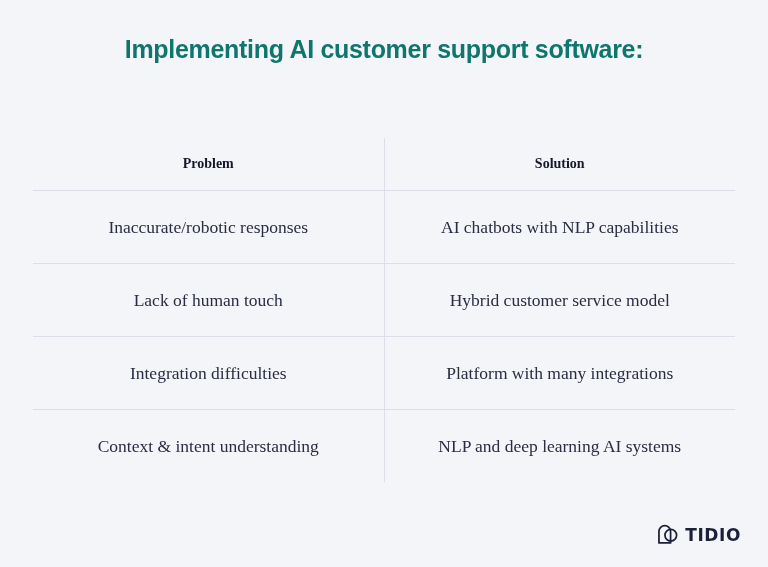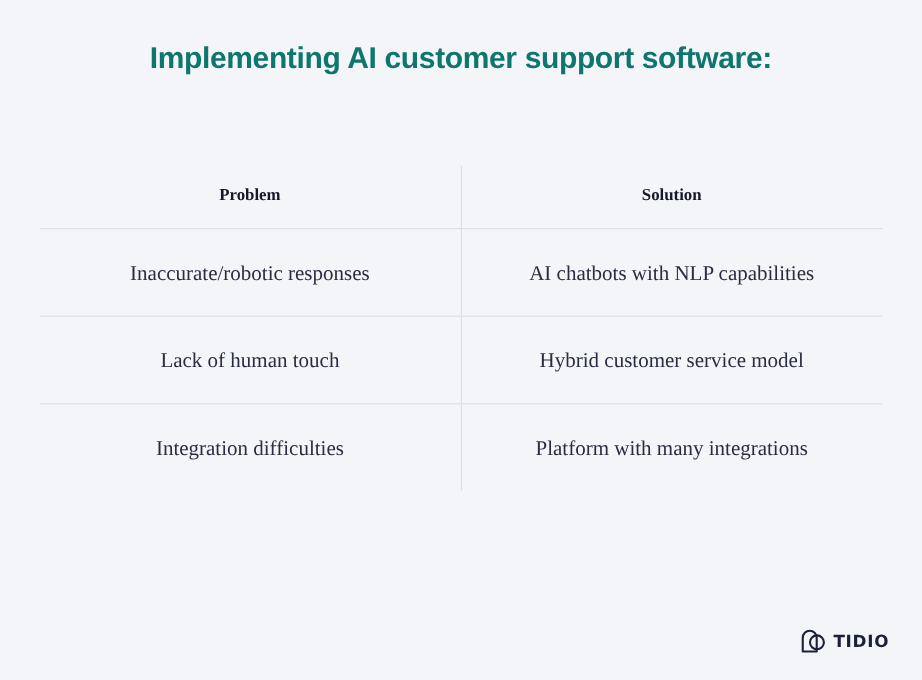--- a/index.html
+++ b/index.html
@@ -93,21 +93,21 @@
     gap: 5px;
   }
   .logo-mark {
     display: block;
     width: 24px;
     height: 24px;
   }
   .logo-word {
     font-family: "DejaVu Sans", sans-serif;
     font-weight: bold;
-    font-size: 14px;
+    font-size: 17px;
     letter-spacing: 0.6px;
     color: #1c2039;
     line-height: 1;
   }
 </style>
 </head>
 <body>
 
 <div class="infographic">
 
@@ -133,20 +133,24 @@
           <td class="col-sep">AI chatbots with NLP capabilities</td>
         </tr>
         <tr>
           <td>Lack of human touch</td>
           <td class="col-sep">Hybrid customer service model</td>
         </tr>
         <tr>
           <td>Integration difficulties</td>
           <td class="col-sep">Platform with many integrations</td>
         </tr>
+        <tr>
+          <td>Context &amp; intent understanding</td>
+          <td class="col-sep">NLP and deep learning AI systems</td>
+        </tr>
       </tbody>
     </table>
   </div>
 
   <div class="logo">
     <svg class="logo-mark" viewBox="0 0 26 26">
       <path d="M3.2 9.2 A6.3 6.3 0 0 1 9.5 2.9 A6.3 6.3 0 0 1 15.8 9.2 L15.8 21.6 L3.2 21.6 Z" fill="none" stroke="#1c2039" stroke-width="1.9" stroke-linejoin="round"></path>
       <circle cx="16.0" cy="13.3" r="6.3" fill="none" stroke="#1c2039" stroke-width="1.9"></circle>
     </svg>
     <span class="logo-word">TIDIO</span>

